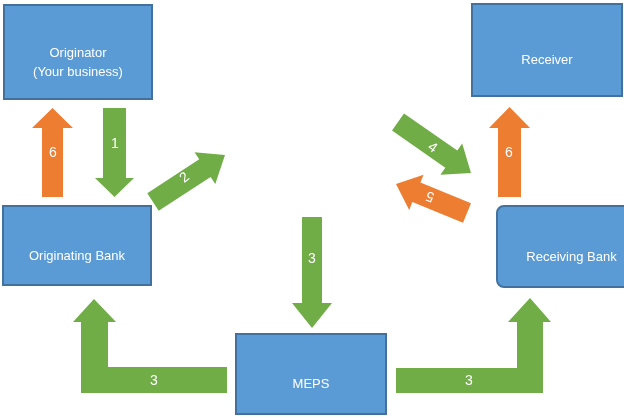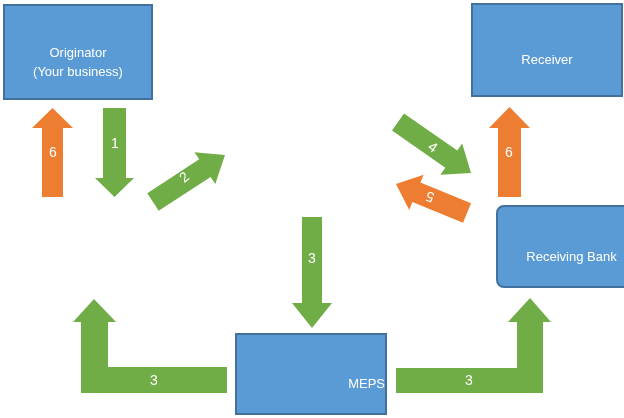--- a/index.html
+++ b/index.html
@@ -54,26 +54,29 @@
   <div class="box" style="left:3px; top:4px; width:150px; height:96px;">
     <span class="lbl">Originator
 (Your business)</span>
   </div>
 
   <div class="box" style="left:471px; top:3px; width:152px; height:94px;text-align:right;">
     <span class="lbl">Receiver</span>
   </div>
 
 
+  <div class="box" style="left:2px; top:205px; width:150px; height:81px;">
+    <span class="lbl">Originating Bank</span>
+  </div>
 
   <div class="box" style="left:496px; top:205px; width:151px; height:83px;border-radius:8px;">
     <span class="lbl">Receiving Bank</span>
   </div>
 
-  <div class="box" style="left:235px; top:333px; width:152px; height:82px;justify-content:flex-end;">
+  <div class="box" style="left:235px; top:333px; width:152px; height:82px;">
     <span class="lbl">MEPS</span>
   </div>
 
   <svg class="arrow-layer" viewBox="0 0 624 418">
     <polygon class="arrow-green" points="103,108 126,108 126,178 134,178 114.5,197 95,178 103,178"></polygon>
     <polygon class="arrow-orange" points="42,197 42,128 32,128 52.5,108 73,128 63,128 63,197"></polygon>
     <polygon class="arrow-green" points="147.3,193.2 199.2,159.3 194.5,152.2 225,155 215.3,184 210.6,176.9 158.7,210.8"></polygon>
     <polygon class="arrow-green" points="392,130.6 445.3,167.8 440.4,174.8 471,173 462.2,143.6 457.3,150.6 404,113.4"></polygon>
     <polygon class="arrow-orange" points="471,203.3 420.4,182.6 423.6,174.7 396,184 409.2,209.9 412.4,202 463,222.7"></polygon>
     <polygon class="arrow-orange" points="498,197 498,128 489,128 509.5,107 530,128 521,128 521,197"></polygon>

